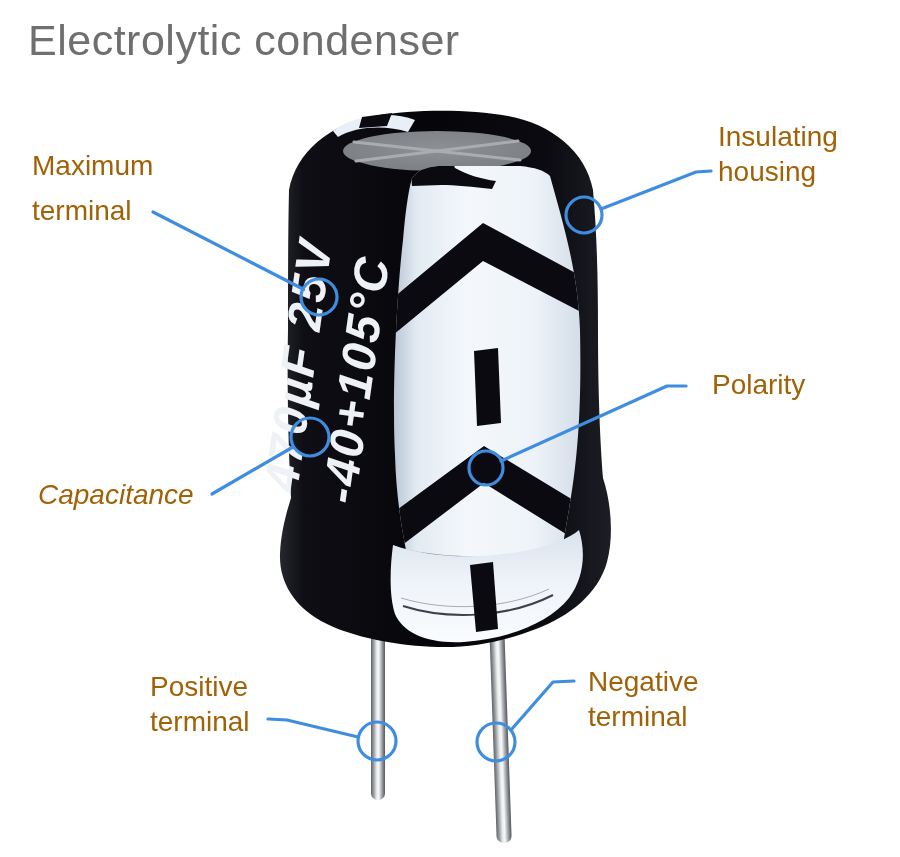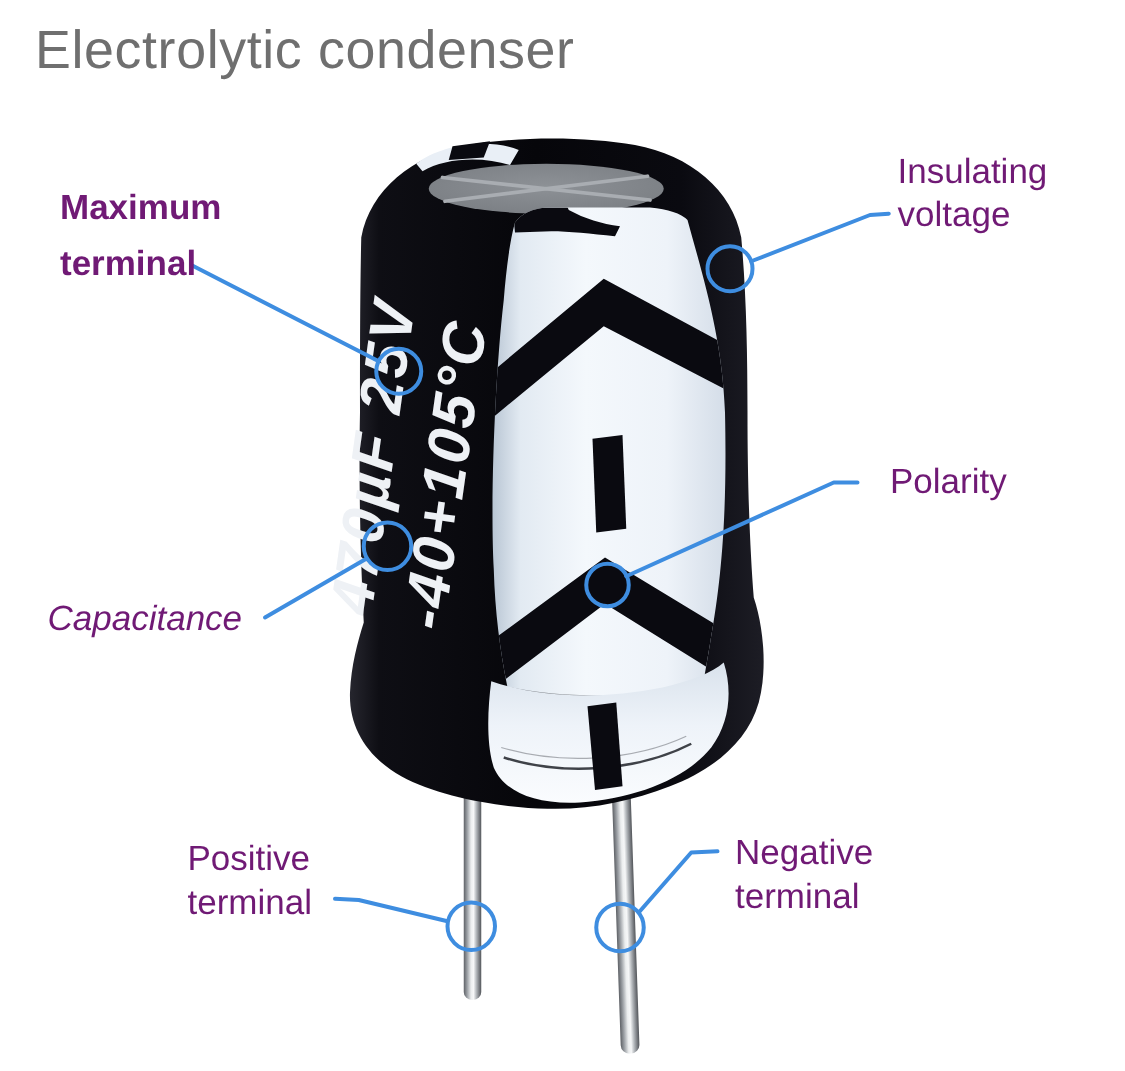--- a/index.html
+++ b/index.html
@@ -1,23 +1,23 @@
 <!DOCTYPE html>
 <html><head>
 <meta charset="utf-8">
 <style>
   html,body{margin:0;padding:0;background:#ffffff;}
   .stage{position:relative;width:900px;height:857px;background:#ffffff;overflow:hidden;
          font-family:"Liberation Sans",sans-serif;}
   .stage svg{position:absolute;left:0;top:0;}
   .title{position:absolute;left:28px;top:14px;font-size:43px;line-height:52px;
          color:#6f6f6f;letter-spacing:.5px;white-space:nowrap;}
-  .label{position:absolute;font-size:28px;line-height:35px;color:#701a75;white-space:nowrap;}
+  .label{position:absolute;font-size:28px;line-height:35px;color:#a16207;white-space:nowrap;}
   .lh45{line-height:45px;}
-  .l-maxvolt{left:48px;top:143px;font-weight:bold;}
+  .l-maxvolt{left:32px;top:143px;}
   .l-housing{left:718px;top:119px;}
   .l-polarity{left:712px;top:367px;}
   .l-capacitance{left:38px;top:477px;font-style:italic;}
   .l-positive{left:150px;top:669px;}
   .l-negative{left:588px;top:664px;}
 </style>
 </head>
 <body>
 
 <div class="stage">
@@ -134,21 +134,21 @@
 
   <div class="title">Electrolytic condenser</div>
 
   <div class="label lh45 l-maxvolt">
     <div>Maximum</div>
     <div>terminal</div>
   </div>
 
   <div class="label l-housing">
     <div>Insulating</div>
-    <div>voltage</div>
+    <div>housing</div>
   </div>
 
   <div class="label l-polarity">
     <div>Polarity</div>
   </div>
 
   <div class="label l-capacitance">
     <div>Capacitance</div>
   </div>
 

